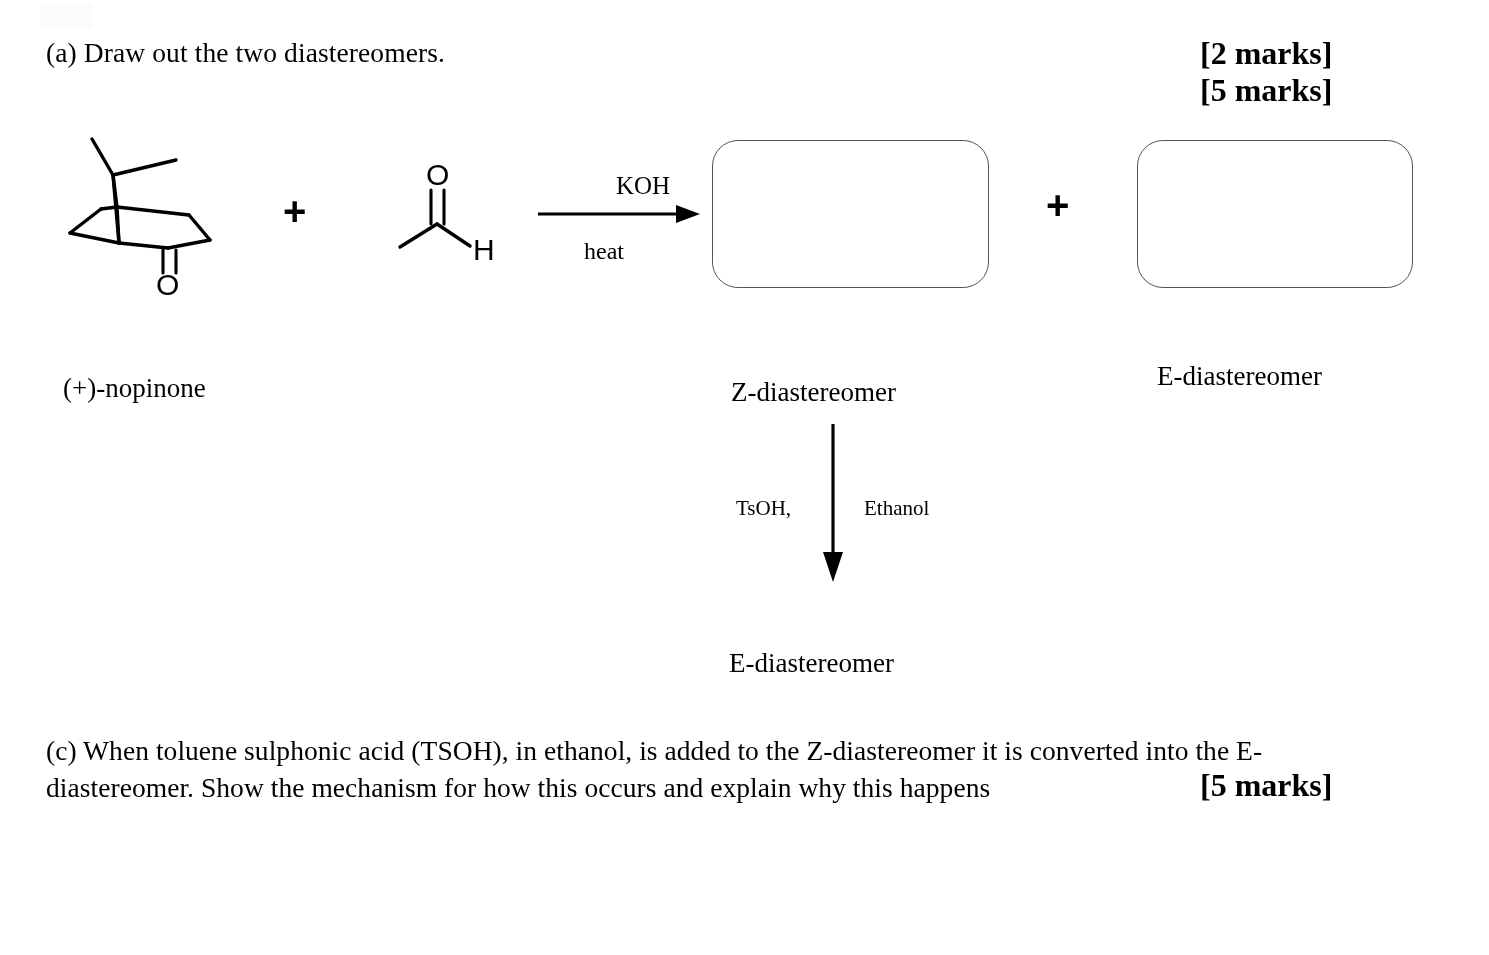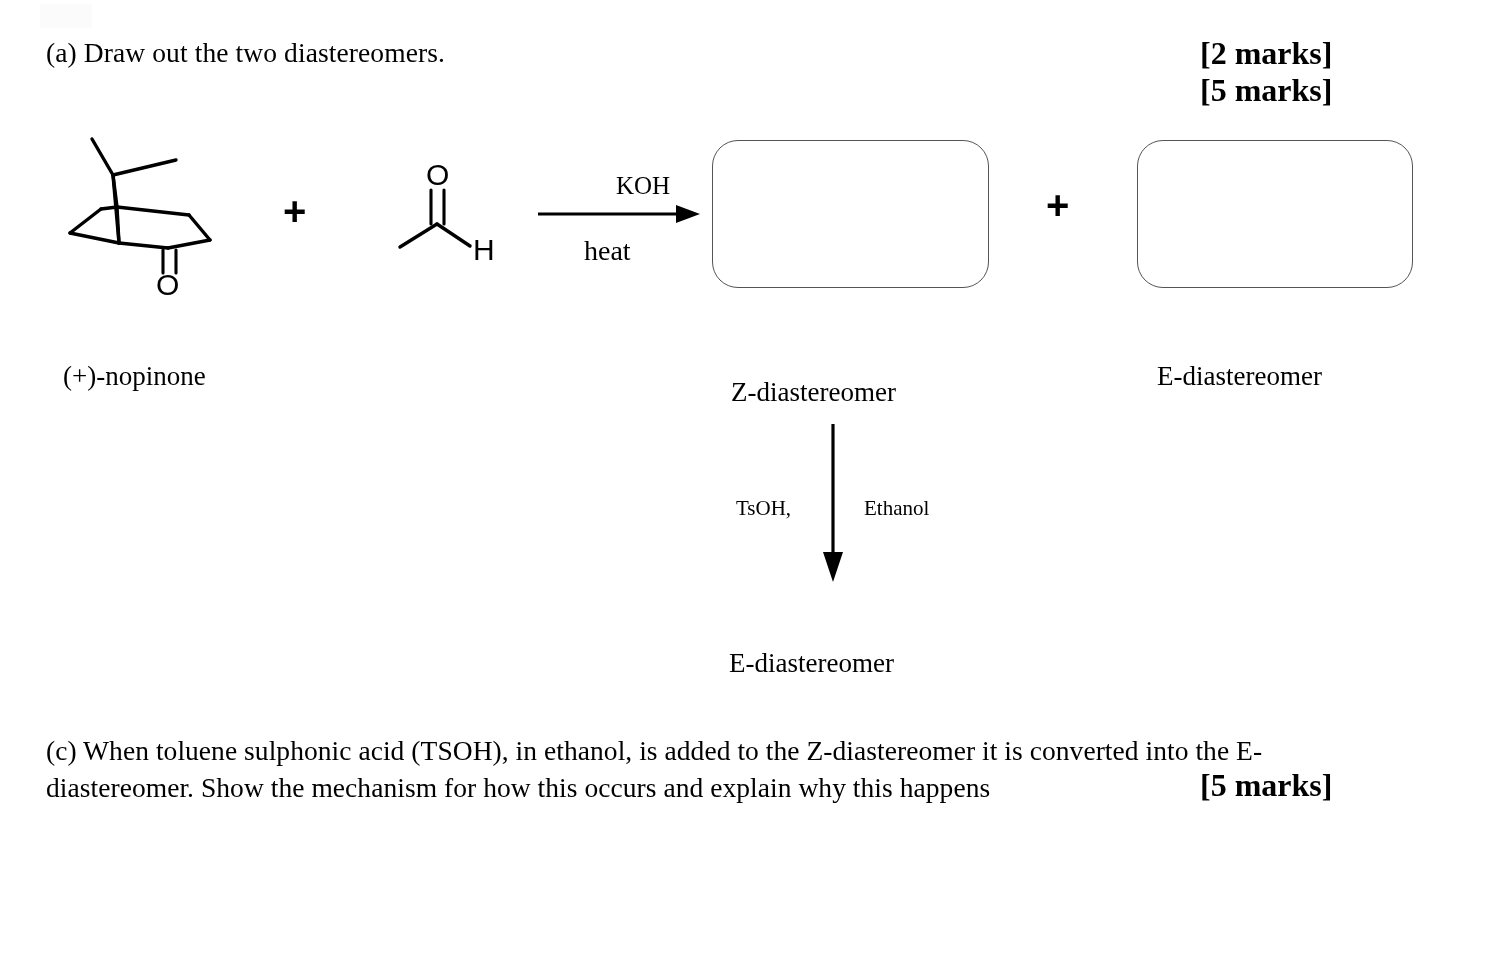--- a/index.html
+++ b/index.html
@@ -72,21 +72,21 @@
 
   
   .reagent-top {
     position: absolute;
     font-size: 25px;
     line-height: 28px;
     white-space: nowrap;
   }
   .reagent-bot {
     position: absolute;
-    font-size: 28px;
+    font-size: 24px;
     line-height: 26px;
     white-space: nowrap;
   }
   .reagent-side {
     position: absolute;
     font-size: 21px;
     line-height: 32px;
     white-space: nowrap;
   }
 
@@ -193,21 +193,21 @@
     <polygon class="arrowhead" points="676,205 700,214 676,223"></polygon>
   </svg>
   <div class="reagent-bot" style="left:584px; top:238px;">heat</div>
 
   <div class="answer-box" style="left:712px; top:140px; width:277px; height:148px;"></div>
 
   <div class="plus" style="left:1046px; top:185px;">+</div>
 
   <div class="answer-box" style="left:1137px; top:140px; width:276px; height:148px;"></div>
 
-  <div class="splabel" style="left:63px; top:360px;font-family:Liberation Serif, serif;">(+)-nopinone</div>
+  <div class="splabel" style="left:63px; top:372px;font-family:Liberation Serif, serif;">(+)-nopinone</div>
   <div class="splabel" style="left:731px; top:376px;">Z-diastereomer</div>
   <div class="splabel" style="left:1157px; top:360px;">E-diastereomer</div>
 
   <svg class="layer" style="left:0px; top:0px; width:1489px; height:955px;" viewBox="0 0 1489 955">
     <path class="arrowline" d="M833,424 L833,555"></path>
     <polygon class="arrowhead" points="823,552 843,552 833,582"></polygon>
   </svg>
   <div class="reagent-side" style="left:736px; top:492px;">TsOH,</div>
   <div class="reagent-side" style="left:864px; top:492px;">Ethanol</div>
 

